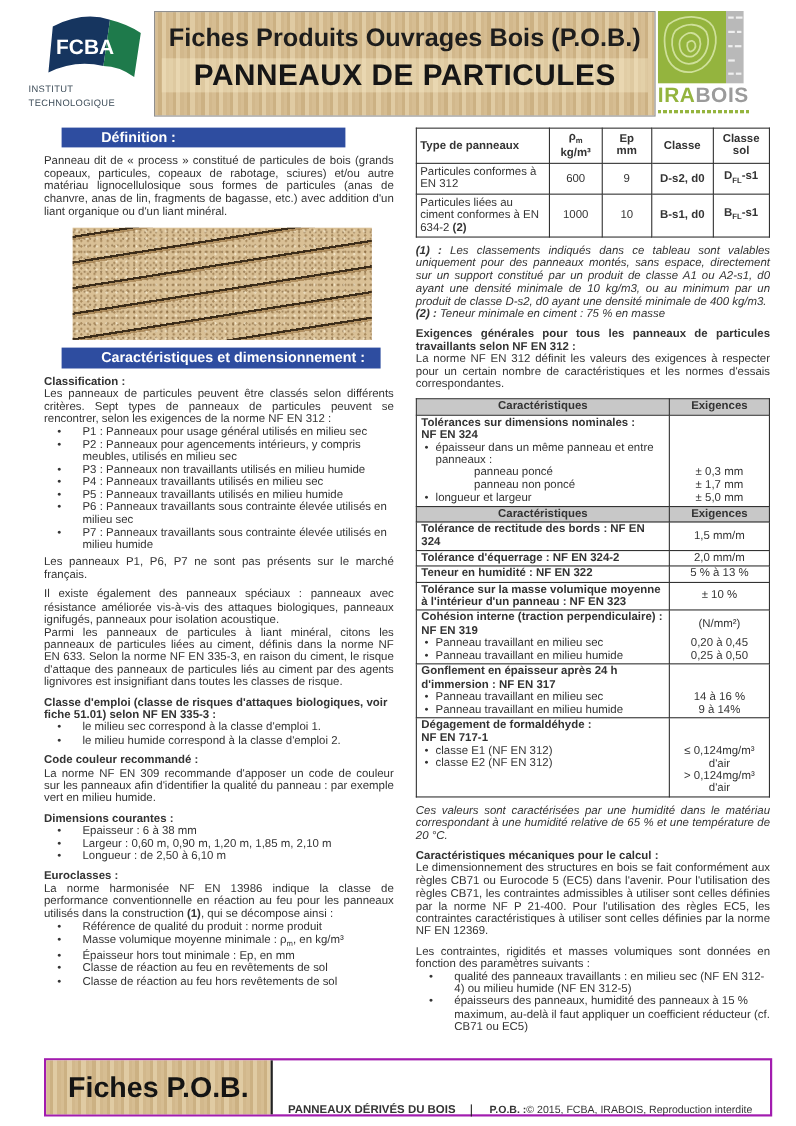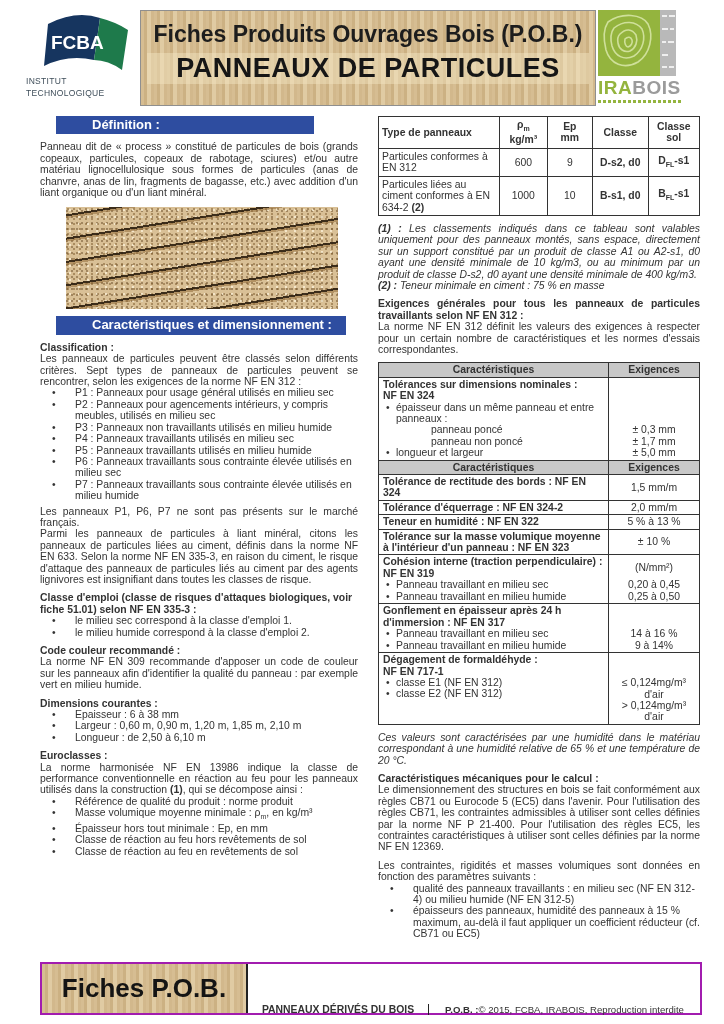--- a/index.html
+++ b/index.html
@@ -170,20 +170,21 @@
       <li>P1 : Panneaux pour usage général utilisés en milieu sec</li>
       <li>P2 : Panneaux pour agencements intérieurs, y compris meubles, utilisés en milieu sec</li>
       <li>P3 : Panneaux non travaillants utilisés en milieu humide</li>
       <li>P4 : Panneaux travaillants utilisés en milieu sec</li>
       <li>P5 : Panneaux travaillants utilisés en milieu humide</li>
       <li>P6 : Panneaux travaillants sous contrainte élevée utilisés en milieu sec</li>
       <li>P7 : Panneaux travaillants sous contrainte élevée utilisés en milieu humide</li>
     </ul>
     <p class="para mt4">Les panneaux P1, P6, P7 ne sont pas présents sur le marché français.</p>
 
+    <p class="para mt">Il existe également des panneaux spéciaux : panneaux avec résistance améliorée vis-à-vis des attaques biologiques, panneaux ignifugés, panneaux pour isolation acoustique.</p>
     <p class="para">Parmi les panneaux de particules à liant minéral, citons les panneaux de particules liées au ciment, définis dans la norme NF EN 633. Selon la norme NF EN 335-3, en raison du ciment, le risque d'attaque des panneaux de particules liés au ciment par des agents lignivores est insignifiant dans toutes les classes de risque.</p>
 
     <div class="b mt">Classe d'emploi (classe de risques d'attaques biologiques, voir fiche 51.01) selon NF EN 335-3 :</div>
     <ul class="bullets">
       <li>le milieu sec correspond à la classe d'emploi 1.</li>
       <li>le milieu humide correspond à la classe d'emploi 2.</li>
     </ul>
 
     <div class="b mt">Code couleur recommandé :</div>
     <p class="para">La norme NF EN 309 recommande d'apposer un code de couleur sur les panneaux afin d'identifier la qualité du panneau : par exemple vert en milieu humide.</p>
@@ -194,22 +195,22 @@
       <li>Largeur : 0,60 m, 0,90 m, 1,20 m, 1,85 m, 2,10 m</li>
       <li>Longueur : de 2,50 à 6,10 m</li>
     </ul>
 
     <div class="b mt">Euroclasses :</div>
     <p class="para"><span>La norme harmonisée NF EN 13986 indique la classe de performance conventionnelle en réaction au feu pour les panneaux utilisés dans la construction </span><span class="b">(1)</span><span>, qui se décompose ainsi :</span></p>
     <ul class="bullets">
       <li>Référence de qualité du produit : norme produit</li>
       <li><span>Masse volumique moyenne minimale : ρ</span><sub>m</sub><span>, en kg/m³</span></li>
       <li>Épaisseur hors tout minimale : Ep, en mm</li>
+      <li>Classe de réaction au feu en revêtements de sol</li>
       <li>Classe de réaction au feu hors revêtements de sol</li>
-      <li>Classe de réaction au feu en revêtements de sol</li>
     </ul>
   </div>
 
   <div class="col-right">
 
     <table class="class-table">
       <tbody>
           <tr>
         <th class="left cw0">Type de panneaux</th>
         <th class="cw1"><span>ρ</span><sub>m</sub><br><span>kg/m³</span></th>

